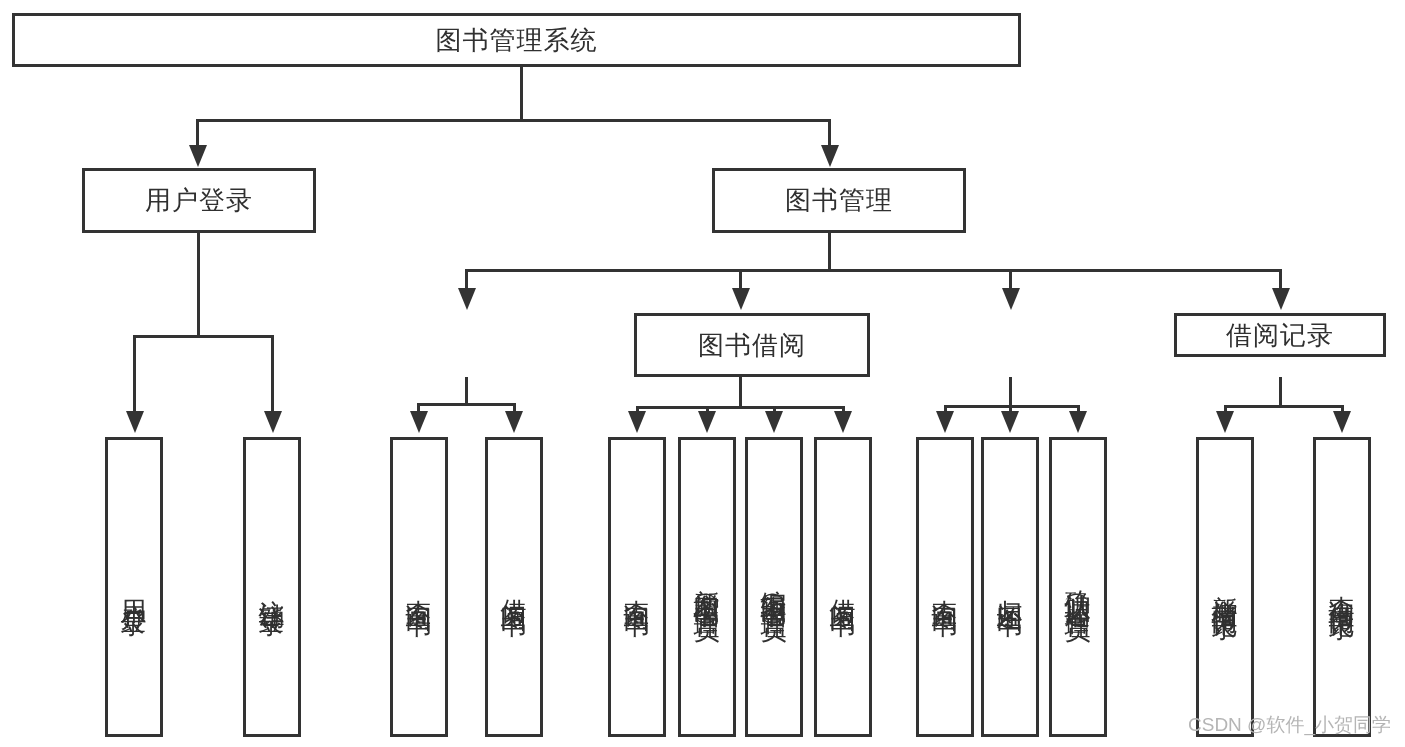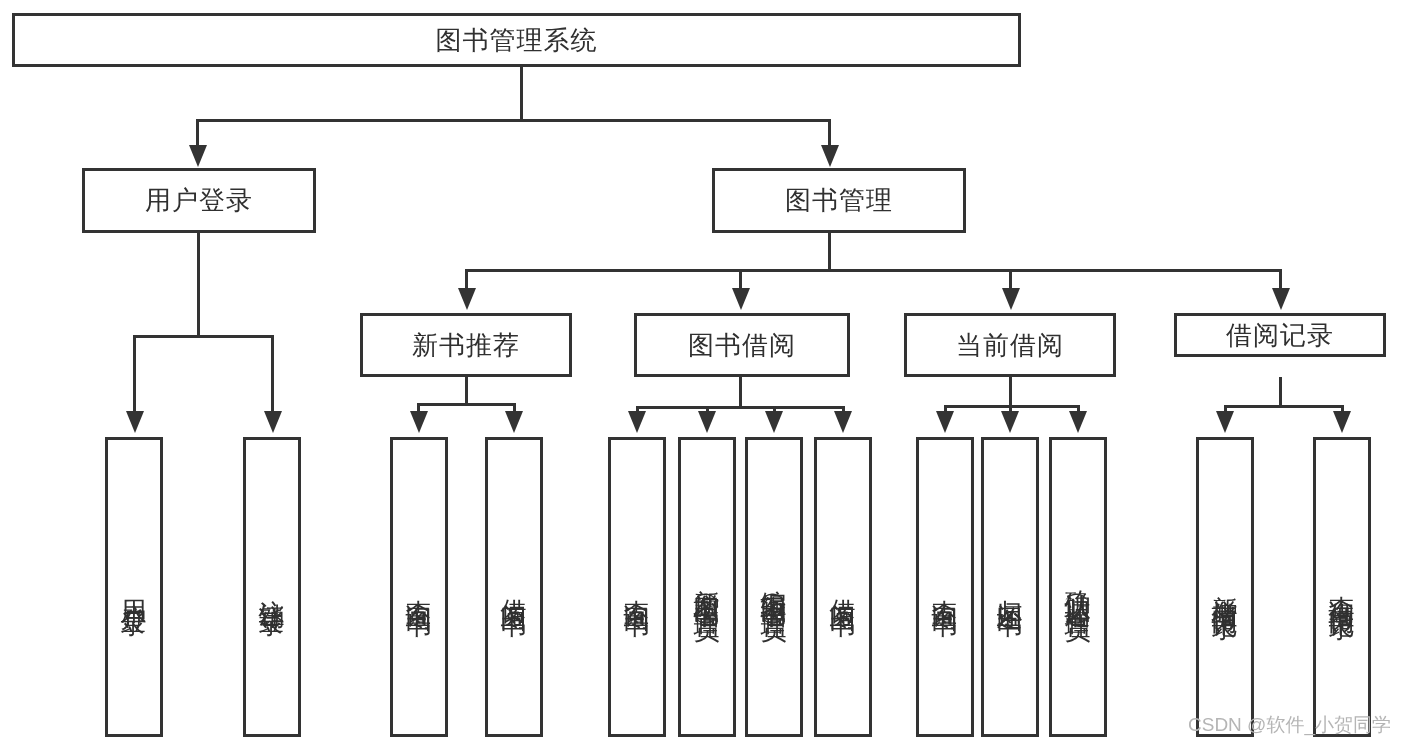--- a/index.html
+++ b/index.html
@@ -85,23 +85,21 @@
   <div class="line" style="left:465px;  top:269px; width:817px; height:3px"></div>
   <div class="line" style="left:465px;  top:269px; width:3px;   height:22px"></div>
   <div class="arrowhead" style="left:458px;  top:288px"></div>
   <div class="line" style="left:739px;  top:269px; width:3px;   height:22px"></div>
   <div class="arrowhead" style="left:732px;  top:288px"></div>
   <div class="line" style="left:1009px; top:269px; width:3px;   height:22px"></div>
   <div class="arrowhead" style="left:1002px; top:288px"></div>
   <div class="line" style="left:1279px; top:269px; width:3px;   height:22px"></div>
   <div class="arrowhead" style="left:1272px; top:288px"></div>
 
-  <div class="box" style="left:360px;  top:313px; width:212px; height:64px">新书推荐</div>
-  <div class="box" style="left:634px;  top:313px; width:216px; height:64px">图书借阅</div>
-  <div class="box" style="left:904px;  top:313px; width:212px; height:64px">当前借阅</div>
+  <div class="box" style="left:634px;  top:313px; width:236px; height:64px">图书借阅</div>
   <div class="box" style="left:1174px; top:313px; width:212px; height:44px">借阅记录</div>
 
   <div class="line" style="left:465px; top:377px; width:3px;  height:29px"></div>
   <div class="line" style="left:417px; top:403px; width:99px; height:3px"></div>
   <div class="line" style="left:417px; top:403px; width:3px;  height:11px"></div>
   <div class="arrowhead" style="left:410px; top:411px"></div>
   <div class="line" style="left:513px; top:403px; width:3px;  height:11px"></div>
   <div class="arrowhead" style="left:505px; top:411px"></div>
 
   <div class="line" style="left:739px; top:377px; width:3px;   height:32px"></div>

